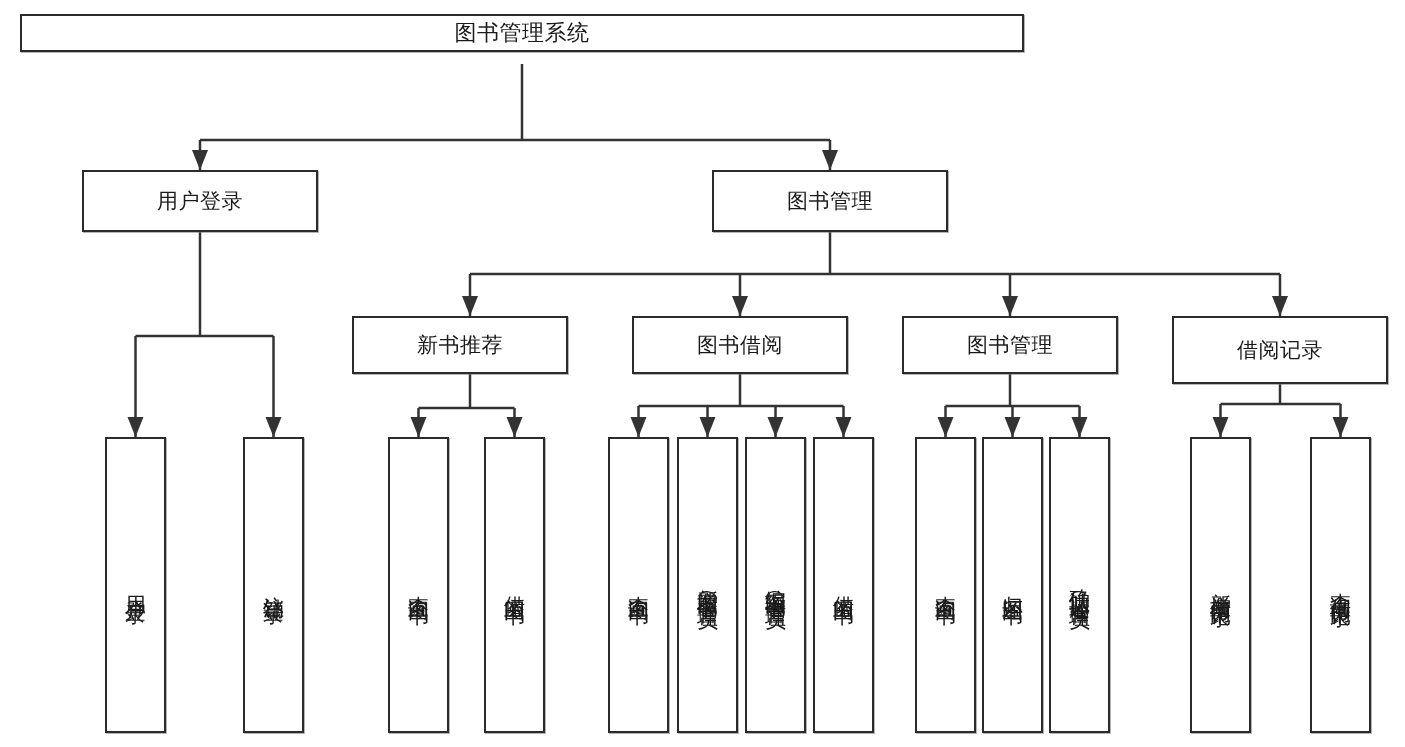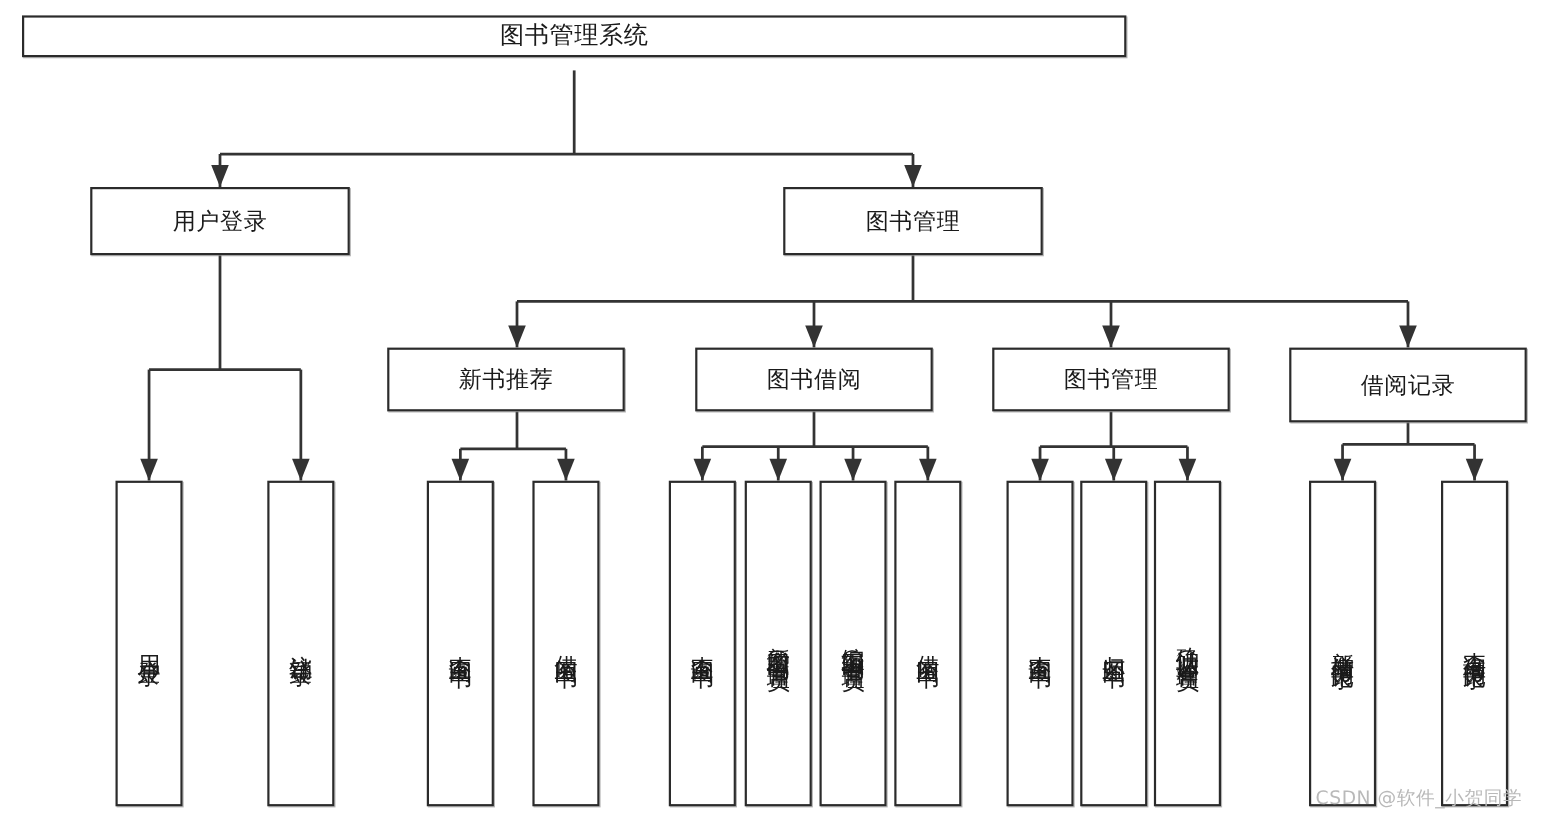--- a/index.html
+++ b/index.html
@@ -175,14 +175,13 @@
         <span class="node-label" style="color: rgb(26, 26, 26);">确认归还（管理员）</span>
       </div>
       <div class="node vertical" style="left: 1190px; top: 437px; width: 61px; height: 296px; border-color: rgb(43, 43, 43); background: rgb(255, 255, 255);">
         <span class="node-label" style="color: rgb(26, 26, 26);">新增借阅记录</span>
       </div>
       <div class="node vertical" style="left: 1310px; top: 437px; width: 61px; height: 296px; border-color: rgb(43, 43, 43); background: rgb(255, 255, 255);">
         <span class="node-label" style="color: rgb(26, 26, 26);">查询借阅记录</span>
       </div>
     </div>
 
-  <div class="watermark" style="left:1196px; top:714px;">CSDN @软件_小贺同学</div>
 </div>
 
 </body></html>

